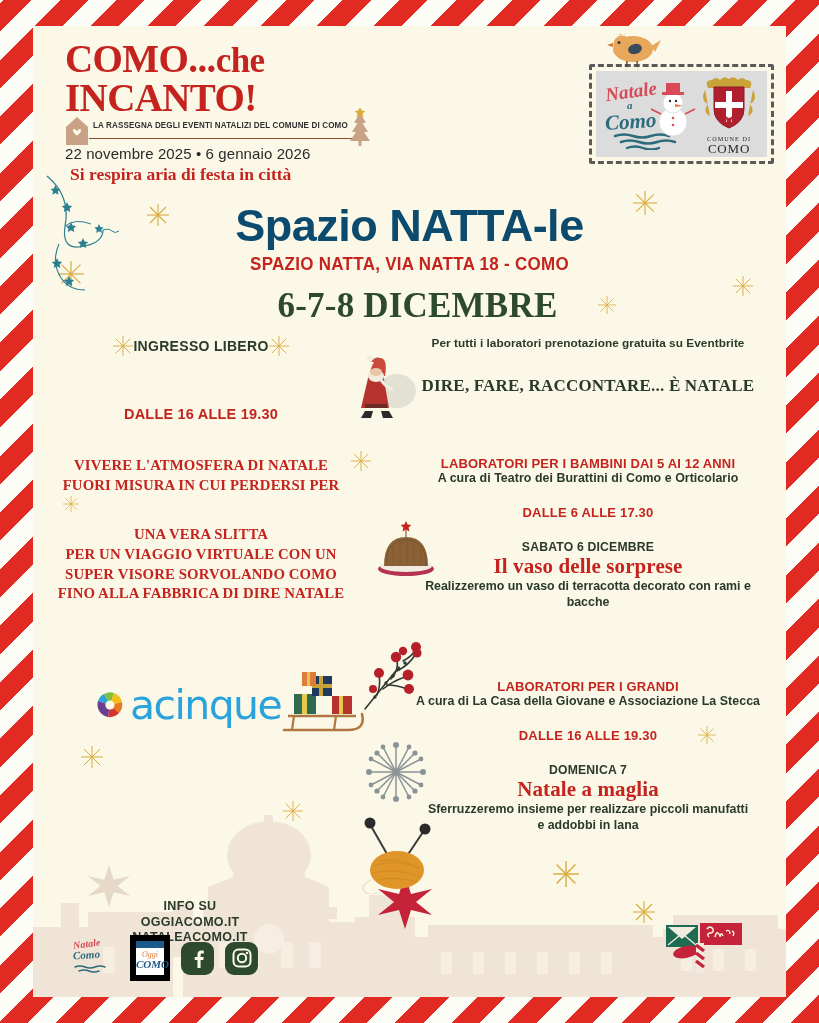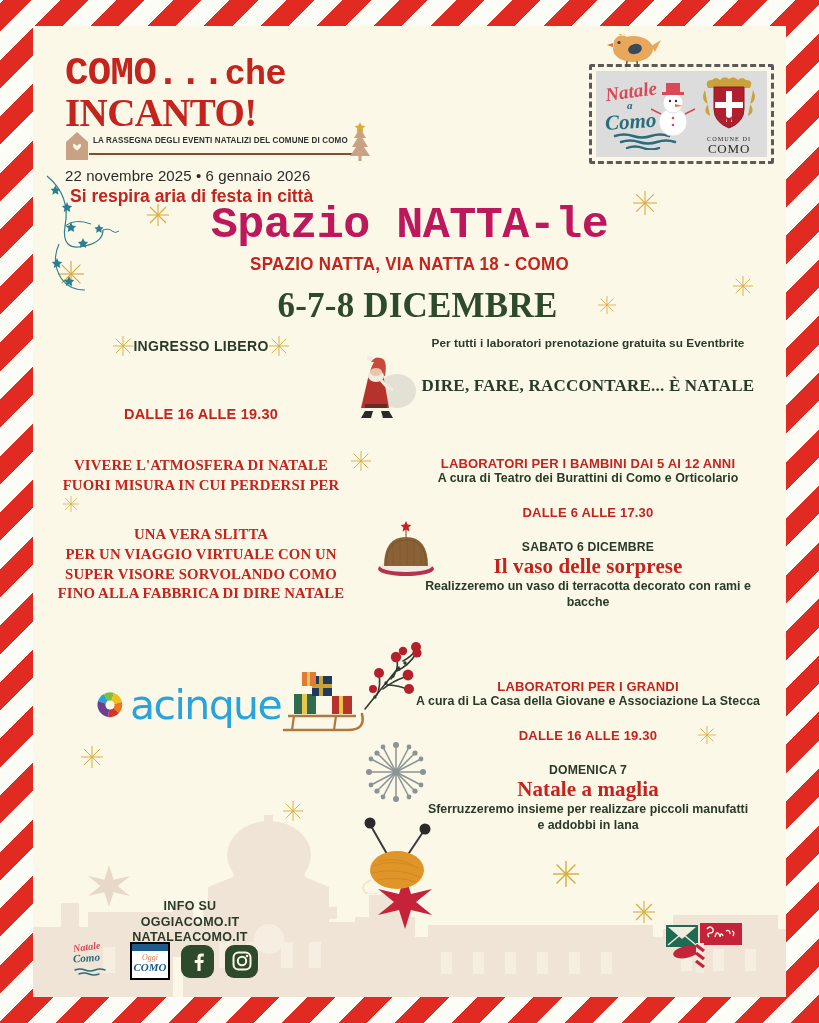--- a/index.html
+++ b/index.html
@@ -29,40 +29,40 @@
   }
 
   
   #skyline { position:absolute; left:0; right:0; bottom:0; height:190px; opacity:.55; }
 
   
   .sparkle { position:absolute; pointer-events:none; }
 
   
   #logo-block { position:absolute; left:32px; top:14px; width:300px; }
-  .como-line1 { font-family:Liberation Mono, monospace; font-weight:bold; font-size:39px;
-                color:#c4231e; letter-spacing:-.6px; line-height:.96; white-space:nowrap;margin-top:16px;}
+  .como-line1 { font-family:Liberation Serif, serif; font-weight:bold; font-size:39px;
+                color:#c4231e; letter-spacing:-.6px; line-height:.96; white-space:nowrap;}
   .como-line1 .che { font-style:normal; font-size:35px; }
   .como-line2 { font-family:"Liberation Serif", serif; font-weight:bold; font-size:39px;
                 color:#c4231e; letter-spacing:-.6px; line-height:1; }
   .rassegna { font-size:8.4px; font-weight:bold; color:#2f2f2f; letter-spacing:.15px;
               margin-top:3px; margin-left:28px; white-space:nowrap; transform:scaleX(.96); transform-origin:left; }
   .rule-row { position:relative; height:14px; margin-top:1px; }
   .rule-row .rule { position:absolute; left:24px; right:10px; top:7px; height:1.6px; background:#8c4a2f; }
-  .dates { font-size:15px; color:#2a2a2a; margin-top:7px; letter-spacing:.1px; white-space:nowrap; }
-  .tagline { font-family:Liberation Sans, sans-serif; font-weight:bold; font-size:17.5px;
+  .dates { font-size:15px; color:#2a2a2a; letter-spacing:.1px; white-space:nowrap; }
+  .tagline { font-family:Liberation Serif, serif; font-weight:bold; font-size:17.5px;
              color:#c4231e; margin-top:2px; margin-left:5px; white-space:nowrap; }
 
   
   #stamp { position:absolute; right:12px; top:38px; width:185px; height:100px; }
 
   
   #title-block { position:absolute; left:0; right:0; top:176px; text-align:center; }
-  .t-main { font-family:Liberation Mono, monospace; font-weight:bold; font-size:45px;
-            color:#be185d; letter-spacing:-.5px; line-height:1.05; }
+  .t-main { font-family:Liberation Sans, sans-serif; font-weight:bold; font-size:45px;
+            color:#0c4a6e; letter-spacing:-.5px; line-height:1.05; }
   .t-addr { font-size:17.5px; font-weight:bold; color:#c4231e; letter-spacing:.3px;
             margin-top:5px; transform:scaleX(.97); }
   .t-date { font-family:"Liberation Serif", serif; font-weight:bold; font-size:35px;
             color:#2e4a2c; letter-spacing:.2px; margin-top:11px;padding-left:16px; }
 
   
   #col-left  { position:absolute; left:18px; top:310px; width:300px; text-align:center; }
   #col-right { position:absolute; left:370px; top:310px; width:370px; text-align:center; }
 
   .ingresso-row { display:flex; align-items:center; justify-content:center; }
@@ -563,21 +563,21 @@
       <div style="font-family:'Liberation Serif',serif;font-style:italic;font-weight:bold;font-size:10px;color:#d94a57;transform:rotate(-7deg);line-height:1;">Natale</div>
       <div style="font-family:'Liberation Serif',serif;font-style:italic;font-weight:bold;font-size:11px;color:#2b6b7c;transform:rotate(-4deg);line-height:1;margin-top:1px;">Como</div>
       <svg width="40" height="9" viewBox="0 0 40 9">
         <g stroke="#2b6b7c" stroke-width="1.4" fill="none" stroke-linecap="round">
           <path d="M2 2 q5 -2 10 0 q5 2 10 0 q5 -2 10 0"></path>
           <path d="M6 6 q5 -2 10 0 q5 2 10 0"></path>
         </g>
       </svg>
     </div>
 
-    <div style="width:40px;height:38px;background:#fff;border:2px solid #000000;position:relative;">
+    <div style="width:40px;height:46px;background:#fff;border:6px solid #000000;position:relative;">
       <div style="height:7px;background:#1e5a8a;"></div>
       <div style="font-family:'Liberation Serif',serif;font-style:italic;font-size:8px;color:#e07b3c;text-align:center;margin-top:3px;line-height:1;">Oggi</div>
       <div style="font-family:'Liberation Serif',serif;font-style:italic;font-weight:bold;font-size:11px;color:#1e5a8a;text-align:center;line-height:1;">COMO</div>
     </div>
 
     <div class="social">
       <svg width="20" height="20" viewBox="0 0 20 20">
             <path d="M12.6 20v-8h2.7l.4-3.1h-3.1V6.9c0-.9.25-1.5 1.55-1.5h1.65V2.6C15.5 2.55 14.5 2.45 13.4 2.45c-2.35 0-3.95 1.45-3.95 4.1V8.9H6.7V12h2.75v8z" fill="#fbf8e8"></path>
           </svg>
     </div>

